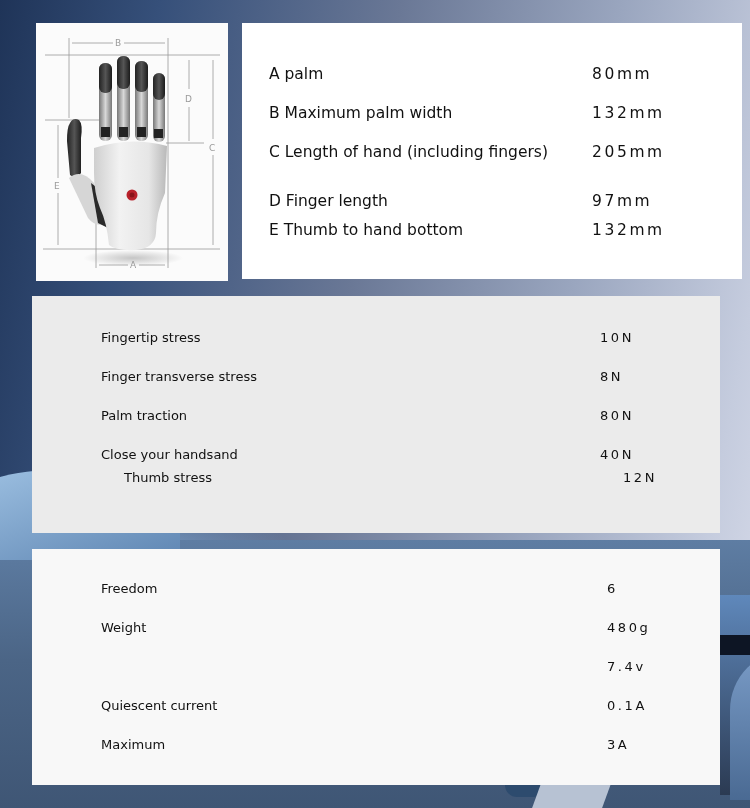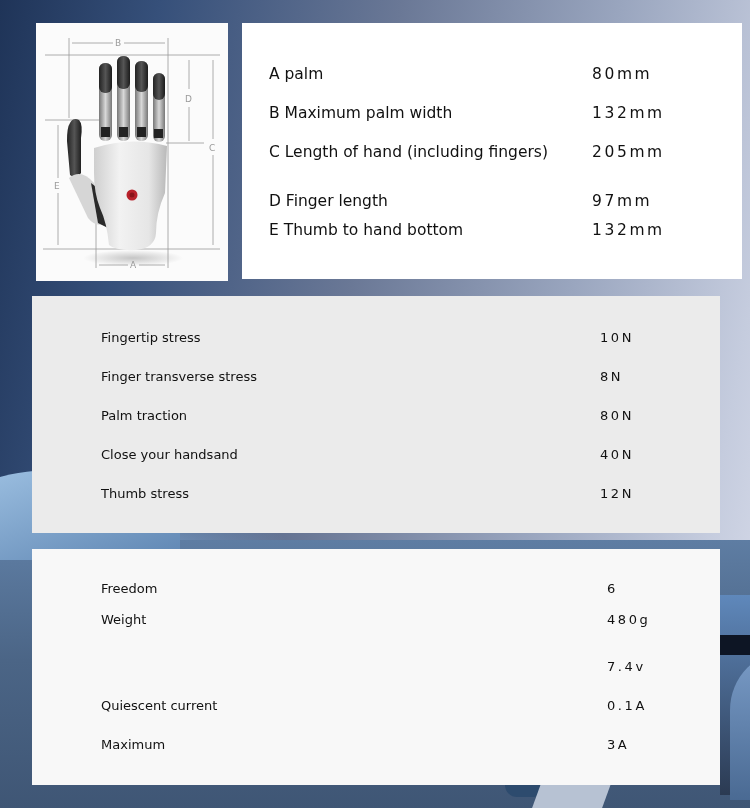--- a/index.html
+++ b/index.html
@@ -192,32 +192,32 @@
     <span class="value">8N</span>
   </div>
   <div class="row" style="top:108px;">
     <span class="label">Palm traction</span>
     <span class="value">80N</span>
   </div>
   <div class="row" style="top:147px;">
     <span class="label">Close your handsand</span>
     <span class="value">40N</span>
   </div>
-  <div class="row" style="top:186px;">
+  <div class="row" style="top:170px;margin-left:23px;">
     <span class="label">Thumb stress</span>
     <span class="value">12N</span>
   </div>
 </div>
 
 <div class="panel" id="elec-panel">
   <div class="row" style="top:28px;">
     <span class="label">Freedom</span>
     <span class="value">6</span>
   </div>
-  <div class="row" style="top:59px;padding-left:20px;">
+  <div class="row" style="top:67px;padding-left:20px;">
     <span class="label">Weight</span>
     <span class="value">480g</span>
   </div>
   <div class="row" style="top:106px;">
     <span class="value">7.4v</span>
   </div>
   <div class="row" style="top:145px;">
     <span class="label">Quiescent current</span>
     <span class="value">0.1A</span>
   </div>

